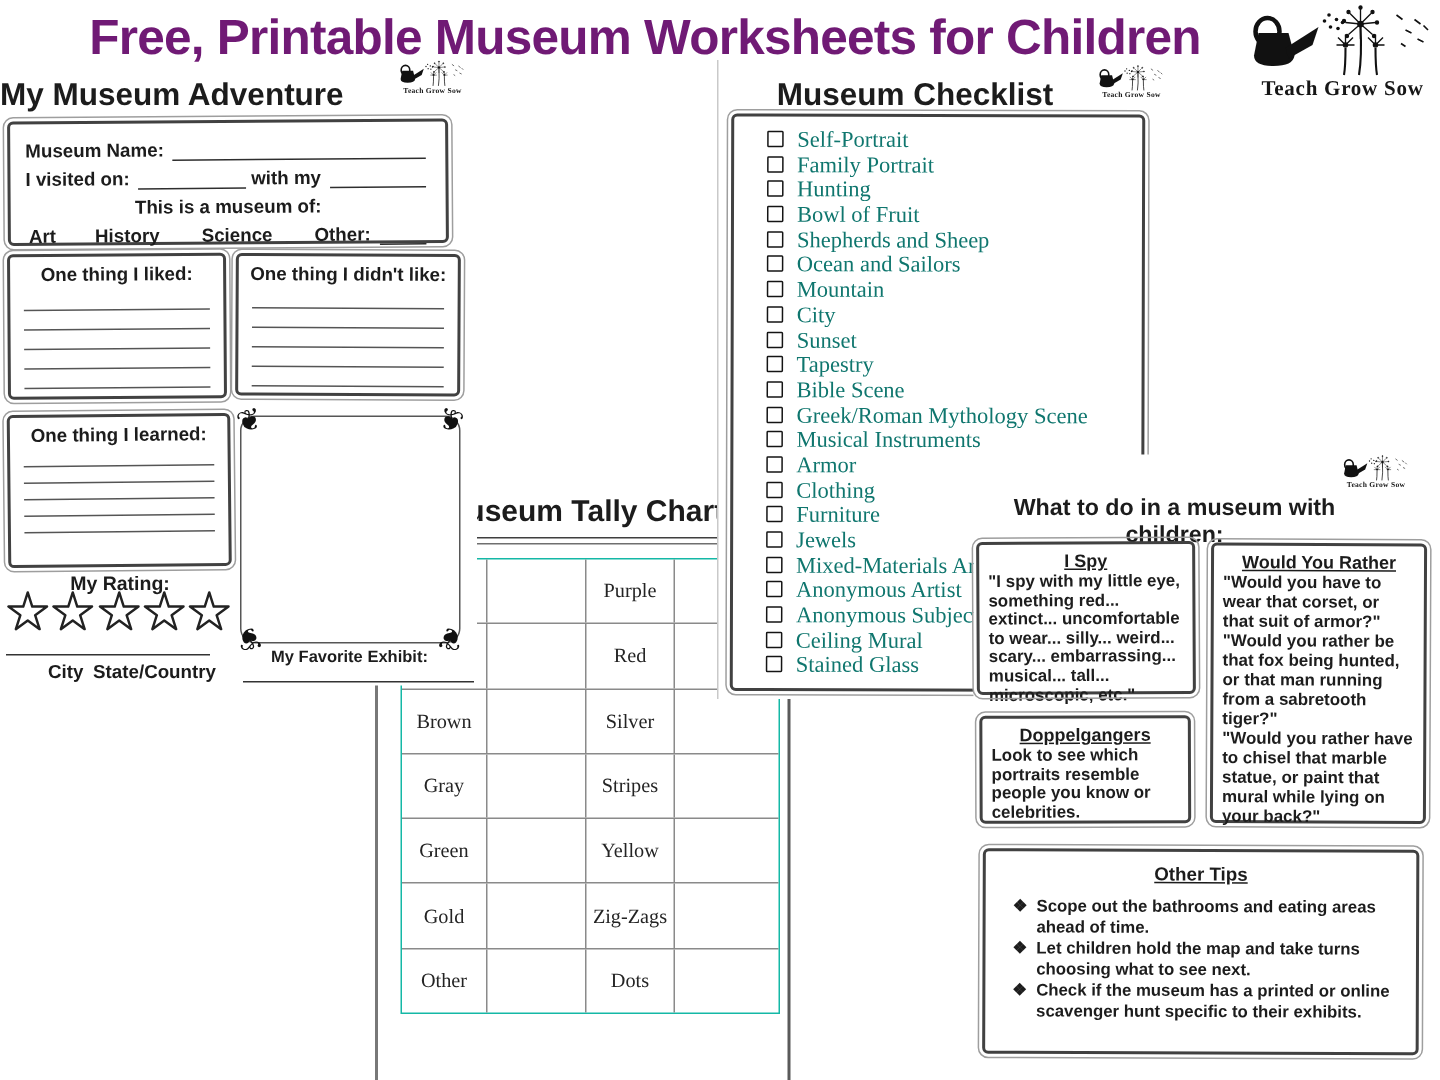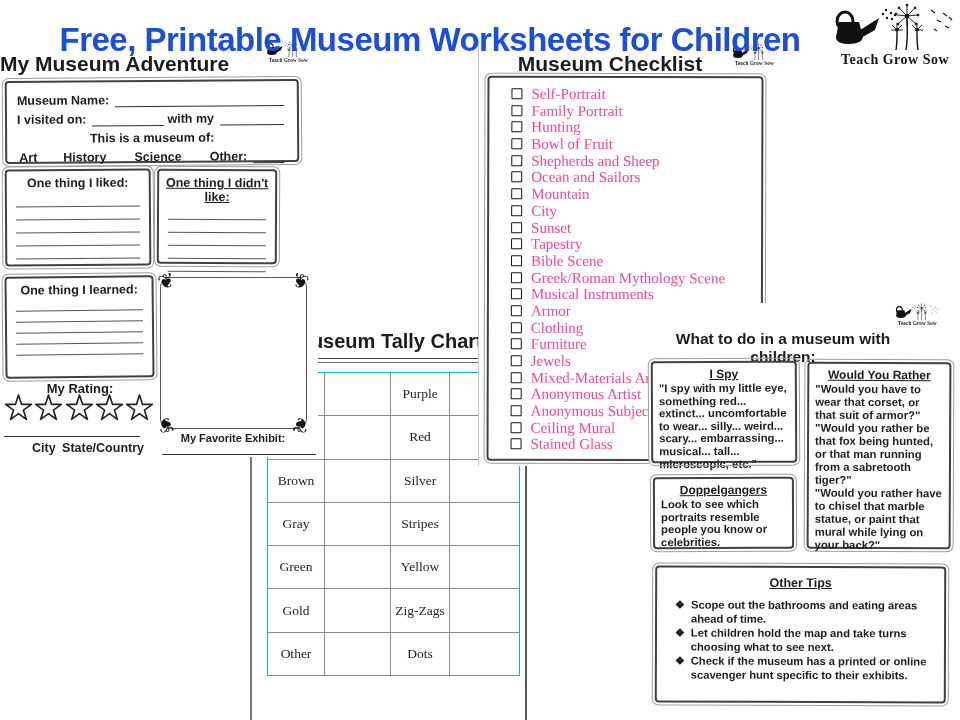--- a/index.html
+++ b/index.html
@@ -3,22 +3,22 @@
 <meta charset="utf-8">
 <style>
   html,body{margin:0;padding:0;background:#fff;}
   .canvas{position:relative;width:960px;height:720px;background:#fff;overflow:hidden;
           font-family:"Liberation Sans",sans-serif;color:#1c1c1c;}
   .abs{position:absolute;}
   .sheet{position:absolute;background:#fff;}
   .center{text-align:center;}
 
   
-  .main-title{left:30px;top:21px;width:800px;font-size:33px;font-weight:700;
-              letter-spacing:-0.5px;text-align:center;color:#1d4ed8;}
+  .main-title{left:30px;top:6px;width:800px;font-size:33px;font-weight:700;
+              letter-spacing:-0.5px;text-align:center;color:#701a75;}
 
   
   .logo{position:absolute;width:124px;}
   .logo svg{display:block;}
   .logo .cap{font-family:"Liberation Serif",serif;font-weight:700;font-size:14px;
              letter-spacing:.5px;text-align:center;color:#161616;margin-top:-2px;}
   .logo.mini{transform:scale(0.36);transform-origin:0 0;}
 
   
   .hand{border:2px solid #414141;outline:1px solid #9e9e9e;outline-offset:2px;
@@ -28,21 +28,21 @@
   .sheet-adventure{left:0;top:38px;width:318px;height:419px;z-index:3;}
   .adv-title{left:0;top:14px;width:300px;font-size:21px;font-weight:700;text-align:left;}
   .info-box{left:5px;top:42px;width:294px;height:83px;transform:rotate(-0.4deg);
             padding:8px 10px;font-size:12.5px;font-weight:700;}
   .irow{display:flex;align-items:flex-end;height:19px;line-height:17px;}
   .blank{border-bottom:1.5px solid #2e2e2e;flex:1;margin:0 3px 2px 6px;height:13px;}
   .blank.fix{flex:none;}
   .titled-box{padding-top:5px;font-size:12.5px;font-weight:700;}
   .wline{border-bottom:1.3px solid #555;margin:0 9px;}
   .liked-box{left:5px;top:131px;width:146px;height:97px;transform:rotate(-0.4deg);}
-  .disliked-box{left:157px;top:131px;width:120px;height:95px;transform:rotate(0.3deg);text-decoration:underline;}
+  .disliked-box{left:157px;top:131px;width:150px;height:95px;transform:rotate(0.3deg);}
   .learned-box{left:5px;top:238px;width:149px;height:102px;transform:rotate(-0.6deg);}
   .rating-label{left:0;top:343px;width:160px;font-size:13px;font-weight:700;text-align:center;}
   .stars{left:4px;top:356px;width:150px;display:flex;justify-content:space-between;}
   .city-line{left:4px;top:398px;width:136px;border-bottom:1.6px solid #333;height:0;}
   .city-labels{left:4px;top:403px;width:140px;display:flex;justify-content:space-between;
                padding-left:28px;box-sizing:border-box;font-size:12.5px;font-weight:700;}
   .exhibit-box{left:160px;top:239px;width:147px;height:152px;border:1.4px solid #565656;
                border-radius:10px;box-sizing:border-box;}
   .fl{position:absolute;font-size:20px;color:#111;line-height:1;}
   .fl.tl{left:-3px;top:-7px;transform:rotate(-15deg);}
@@ -51,21 +51,21 @@
   .fl.br{right:-3px;bottom:-7px;transform:scale(-1,-1) rotate(15deg);}
   .exhibit-caption{left:158px;top:394px;width:150px;font-size:11px;font-weight:700;text-align:center;}
   .exhibit-line{left:162px;top:416px;width:154px;border-bottom:1.6px solid #333;height:0;}
 
   
   .sheet-checklist{left:478px;top:40px;width:292px;height:426px;z-index:2;border-left:1px solid #c9c9c9;}
   .chk-title{left:0;top:12px;width:262px;font-size:21px;font-weight:700;text-align:center;}
   .chk-box{left:8px;top:36px;width:276px;height:385px;transform:rotate(0.15deg);}
   .chk-list{margin:0;padding:8px 0 0 22px;list-style:none;}
   .chk-list li{height:16.7px;line-height:16.7px;font-family:"Liberation Serif",serif;
-               font-size:15px;color:#ec4899;white-space:nowrap;}
+               font-size:15px;color:#0f766e;white-space:nowrap;}
   .cbox{display:inline-block;width:9px;height:9px;border:1.6px solid #141414;
         border-radius:1px;margin-right:9px;transform:translateY(0.5px);}
 
   
   .sheet-tally{left:250px;top:322px;width:277px;height:398px;z-index:1;
                border-left:2px solid #787878;border-right:2px solid #5a5a5a;box-sizing:border-box;}
   .tally-title{left:0;top:8px;width:273px;font-size:20px;font-weight:700;text-align:center;}
   .tally-rule{left:12px;top:36px;width:247px;height:3px;border-top:1.5px solid #3f3f3f;
               border-bottom:1.5px solid #6f6f6f;}
   .tally-table{left:15px;top:50px;border:1px solid #14b8a6;}

